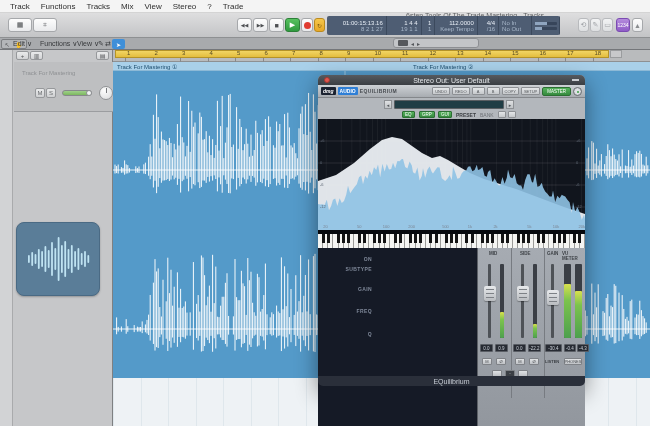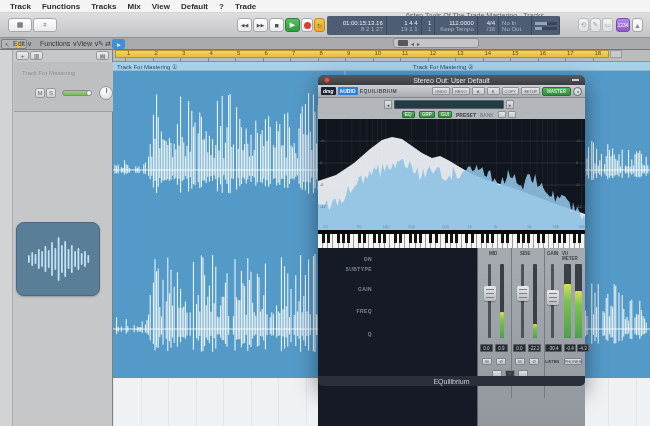--- a/index.html
+++ b/index.html
@@ -5,21 +5,21 @@
   * { margin:0; padding:0; box-sizing:border-box; }
   body { background:#e0e0e0; }
   #screen{ position:relative; width:650px; height:426px; overflow:hidden;
            font-family:"Liberation Sans",sans-serif; background:#fff; }
   .abs{ position:absolute; }
 
   
   #menubar{ left:0; top:0; width:650px; height:13px; background:#f4f4f4;
             border-bottom:1px solid #d4d4d4; display:flex; align-items:center;
             padding-left:10px; gap:11px; font-size:8px; color:#2e2e2e; }
-  #menubar span{ white-space:nowrap;font-weight:bold; }
+  #menubar span{ white-space:nowrap; }
 
   
   #controlbar{ left:0; top:13px; width:650px; height:25px;
                background:linear-gradient(#dededf,#c3c4c6); border-bottom:1px solid #8e9092; }
   #doc-title{ left:330px; top:-1px; width:290px; text-align:center; font-size:7px; color:#5c5e60; }
   .tbtn{ position:absolute; top:5px; height:14px; border-radius:3px;
          background:linear-gradient(#fdfdfd,#e9eaec); border:1px solid #a6a8ab;
          display:flex; align-items:center; justify-content:center; font-size:7px; color:#4d4f52; }
   #btn-play{ background:linear-gradient(#57c15f,#2f9a3f); border-color:#2c8038; color:#fff; }
   #btn-record .dot{ width:7px; height:7px; border-radius:50%; background:#e03c31; }
@@ -174,21 +174,21 @@
 <body>
 
 <div id="screen">
 
   <div id="menubar" class="abs">
       <span>Track</span>
       <span>Functions</span>
       <span>Tracks</span>
       <span>Mix</span>
       <span>View</span>
-      <span>Default</span>
+      <span>Stereo</span>
       <span>?</span>
       <span>Trade</span>
     </div>
 
   <div id="controlbar" class="abs">
     <div id="doc-title" class="abs">6step Tools Of The Trade Mastering - Tracks</div>
     <div class="tbtn" style="left:8px; width:24px;">
         <span>▦</span>
       </div>
     <div class="tbtn" style="left:33px; width:24px;">

